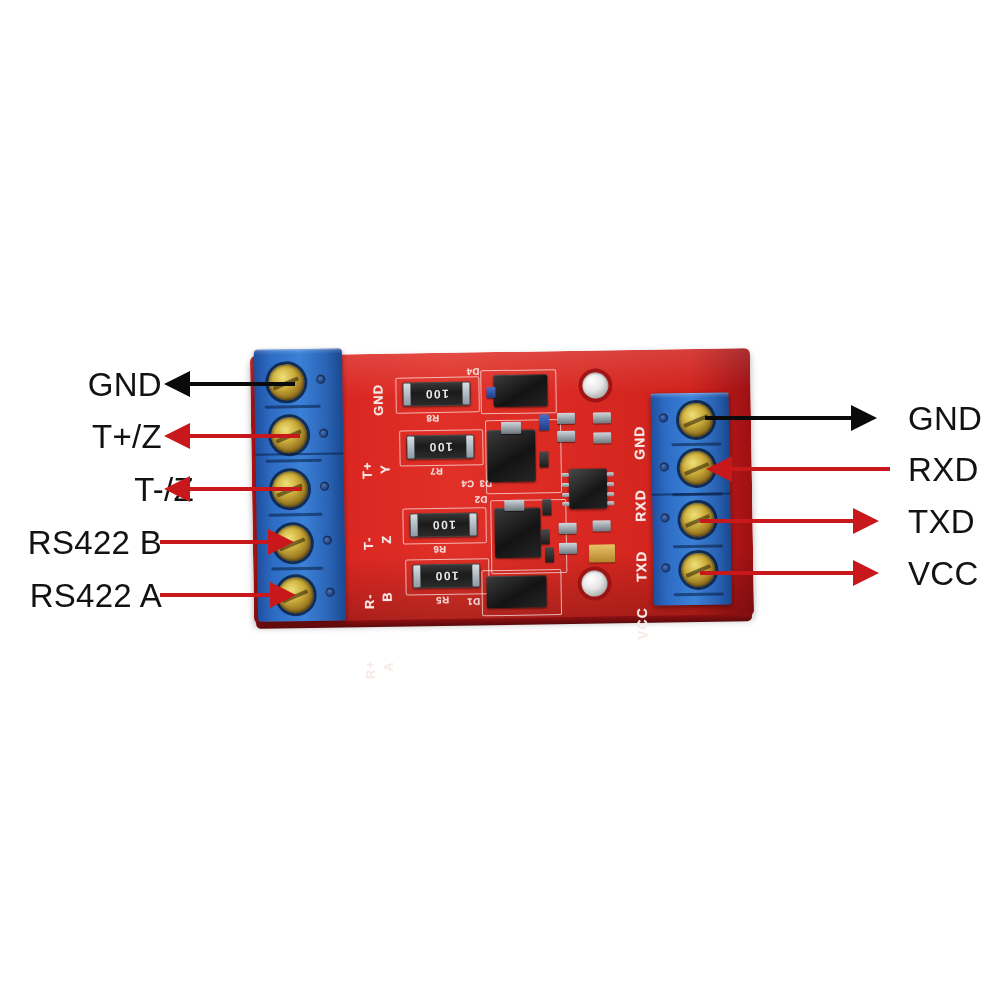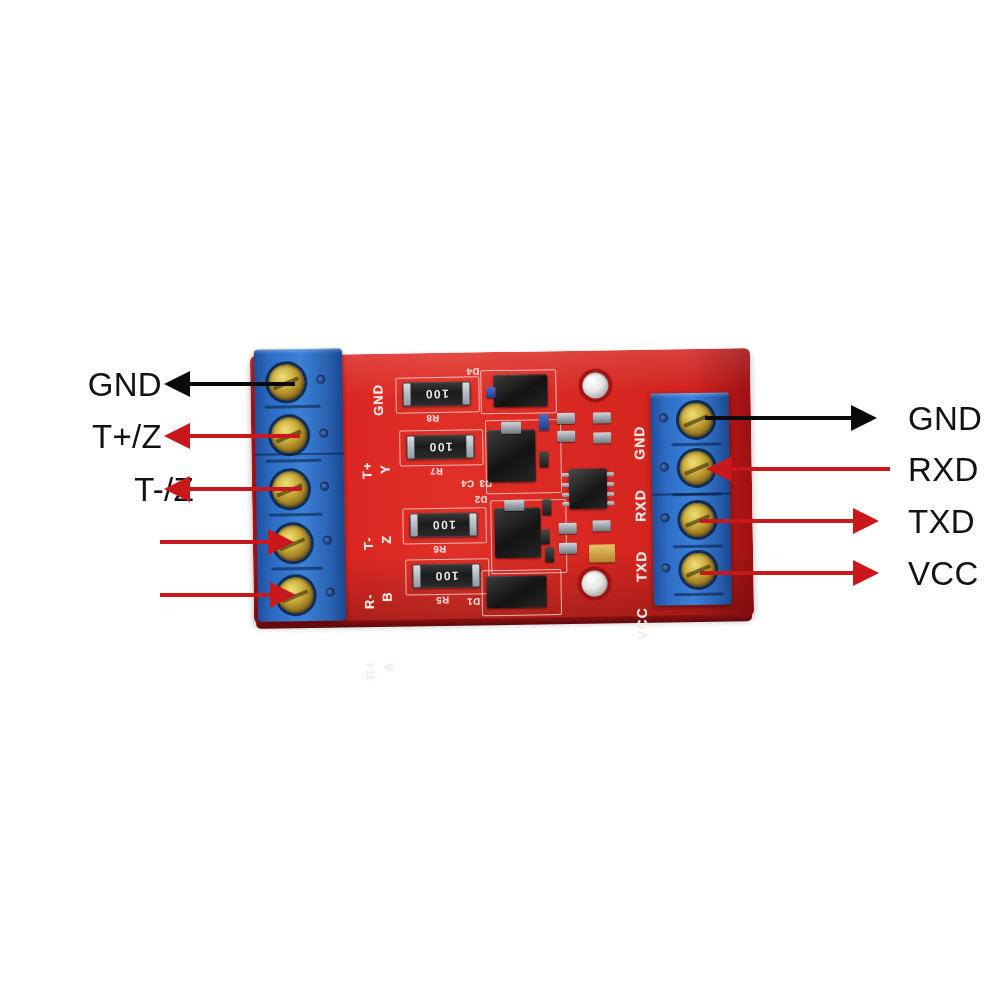--- a/index.html
+++ b/index.html
@@ -360,23 +360,25 @@
   <div class="arrow left black" style="left:164px; top:384px;"></div>
 
   <div class="label left" style="right:838px; top:436px;">T+/Z</div>
   <div class="leader red" style="left:190px; top:436px; width:110px;"></div>
   <div class="arrow left red" style="left:164px; top:436px;"></div>
 
   <div class="label left" style="right:806px; top:489px;">T-/Z</div>
   <div class="leader red" style="left:190px; top:489px; width:112px;"></div>
   <div class="arrow left red" style="left:164px; top:489px;"></div>
 
+  <div class="label left" style="right:838px; top:542px;">RS422 B</div>
   <div class="leader red" style="left:160px; top:542px; width:110px;"></div>
   <div class="arrow right red" style="left:268px; top:542px;"></div>
 
+  <div class="label left" style="right:838px; top:595px;">RS422 A</div>
   <div class="leader red" style="left:160px; top:595px; width:112px;"></div>
   <div class="arrow right red" style="left:270px; top:595px;"></div>
 
   <div class="label right" style="left:908px; top:418px;">GND</div>
   <div class="leader black" style="left:705px; top:418px; width:148px;"></div>
   <div class="arrow right black" style="left:851px; top:418px;"></div>
 
   <div class="label right" style="left:908px; top:469px;">RXD</div>
   <div class="leader red" style="left:730px; top:469px; width:160px;"></div>
   <div class="arrow left red" style="left:706px; top:469px;"></div>

